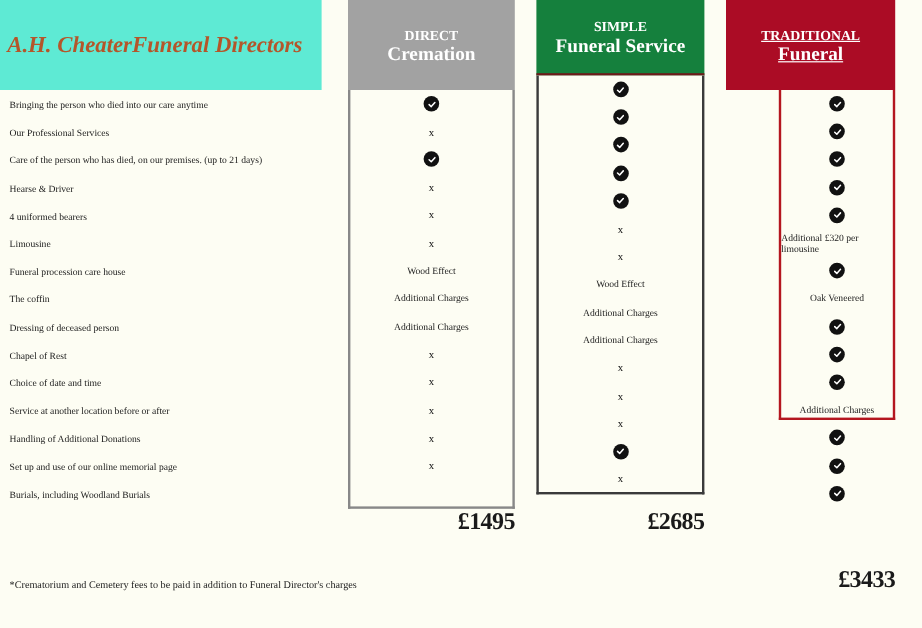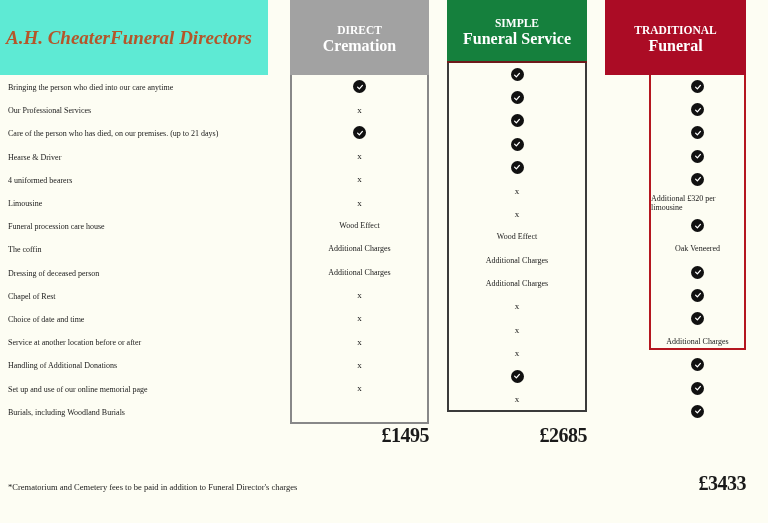--- a/index.html
+++ b/index.html
@@ -52,21 +52,21 @@
     position:absolute; top:424px; font-size:20px; font-weight:bold;
     text-align:right; color:#1a1a1a; letter-spacing:-0.5px;
   }
   #col-direct { left:290px; width:139px; }
   #col-direct .head { background:#a2a2a2; }
   #col-direct .body { border:2px solid #888; border-top:none; height:349px; }
   #col-simple { left:447px; width:140px; }
   #col-simple .head { background:#15803d; border-bottom:2px solid #6e1a1a; height:63px; box-sizing:border-box;font-family:Liberation Serif, serif;}
   #col-simple .body { border:2px solid #3a3a3a; border-top:none; height:349px; }
   #col-trad { left:605px; width:141px; }
-  #col-trad .head { background:#ab0c25; }
+  #col-trad .head { background:#ab0c25;text-decoration:underline; }
   #col-trad .body { border:2px solid #b4161f; border-top:none; height:275px;margin-left:44px; }
   .footnote {
     position:absolute; left:8px; top:482px; font-size:8.5px; color:#1a1a1a;
   }
 </style>
 </head>
 <body>
 
 <div class="brand">
   <div class="l1">A.H. Cheater</div>

